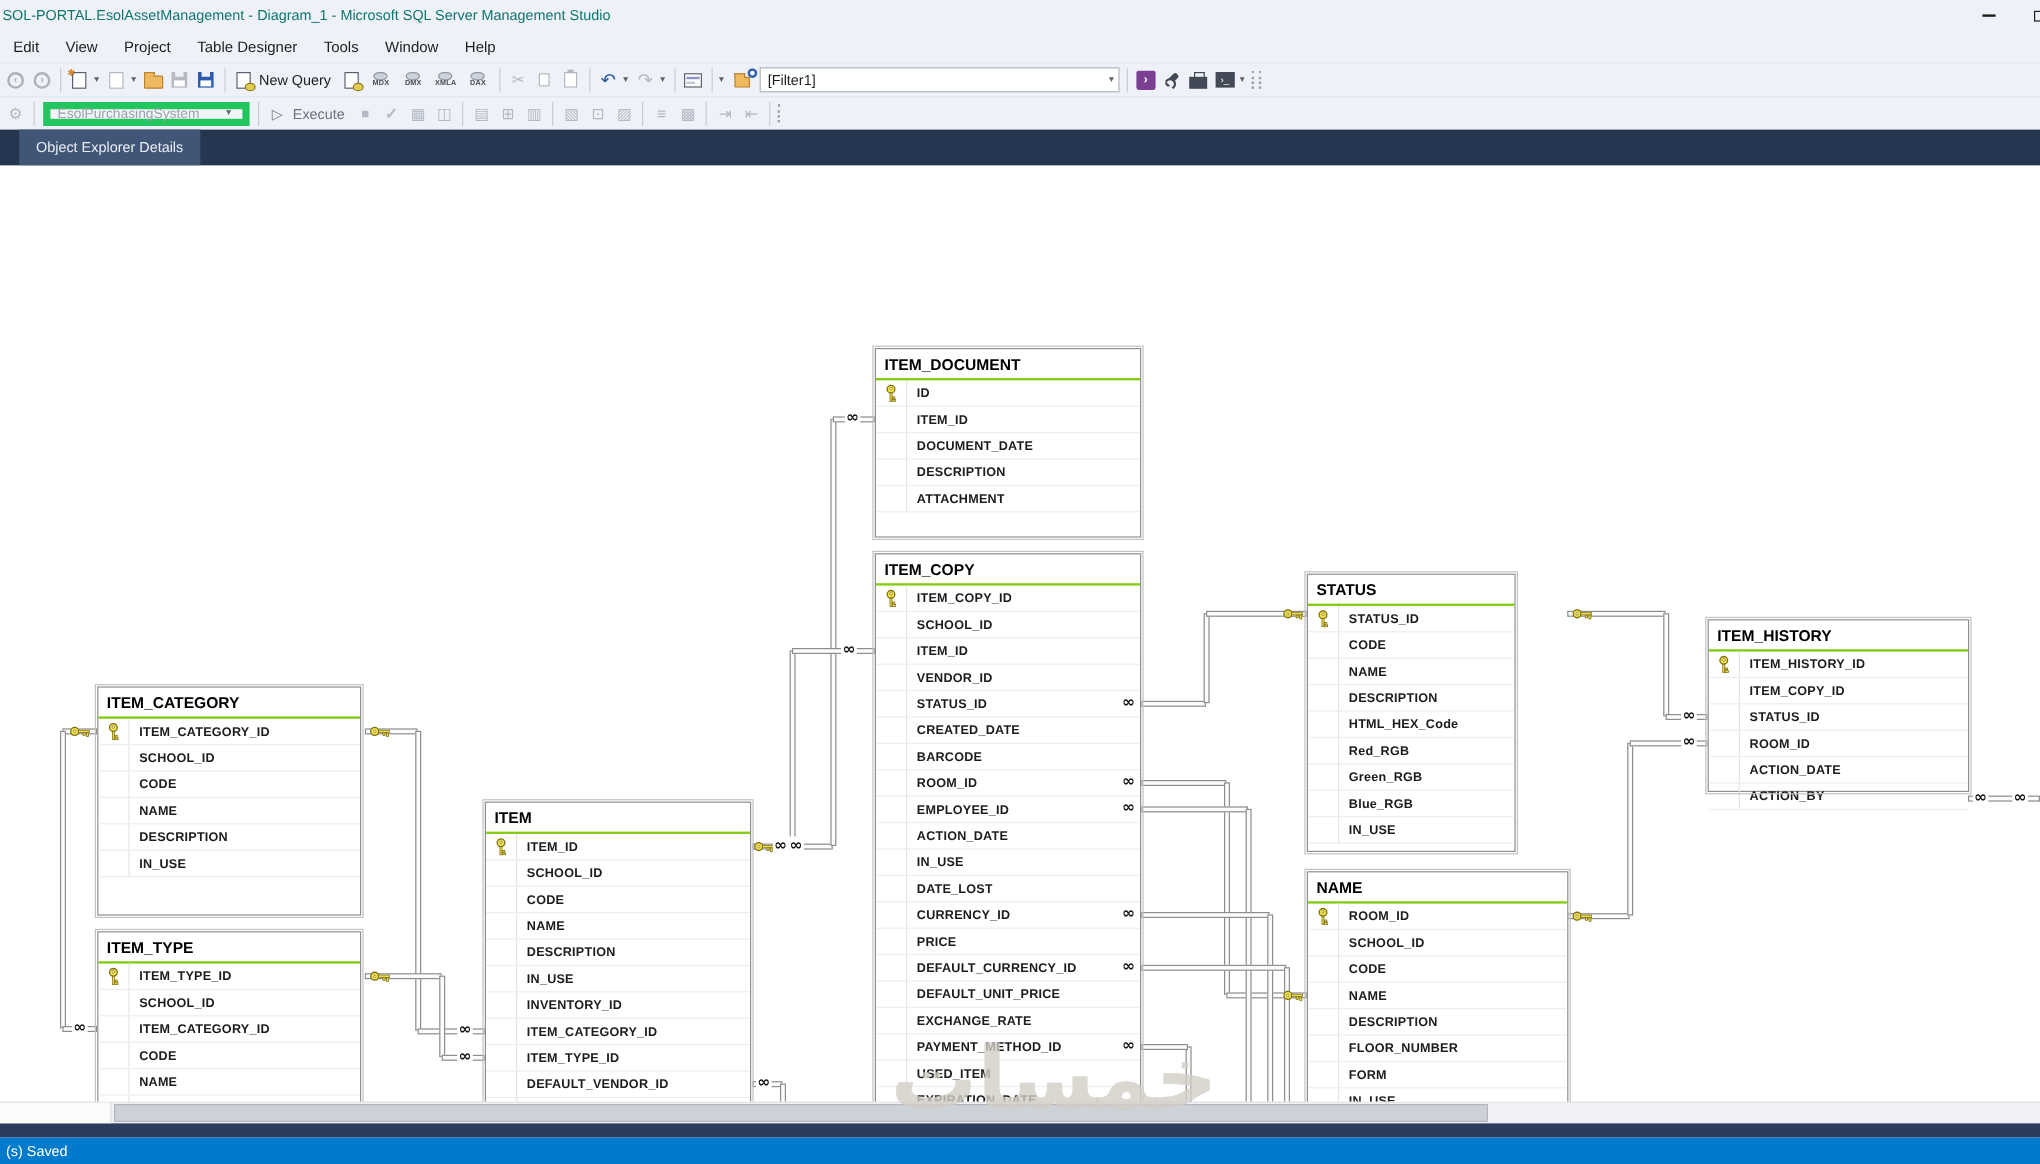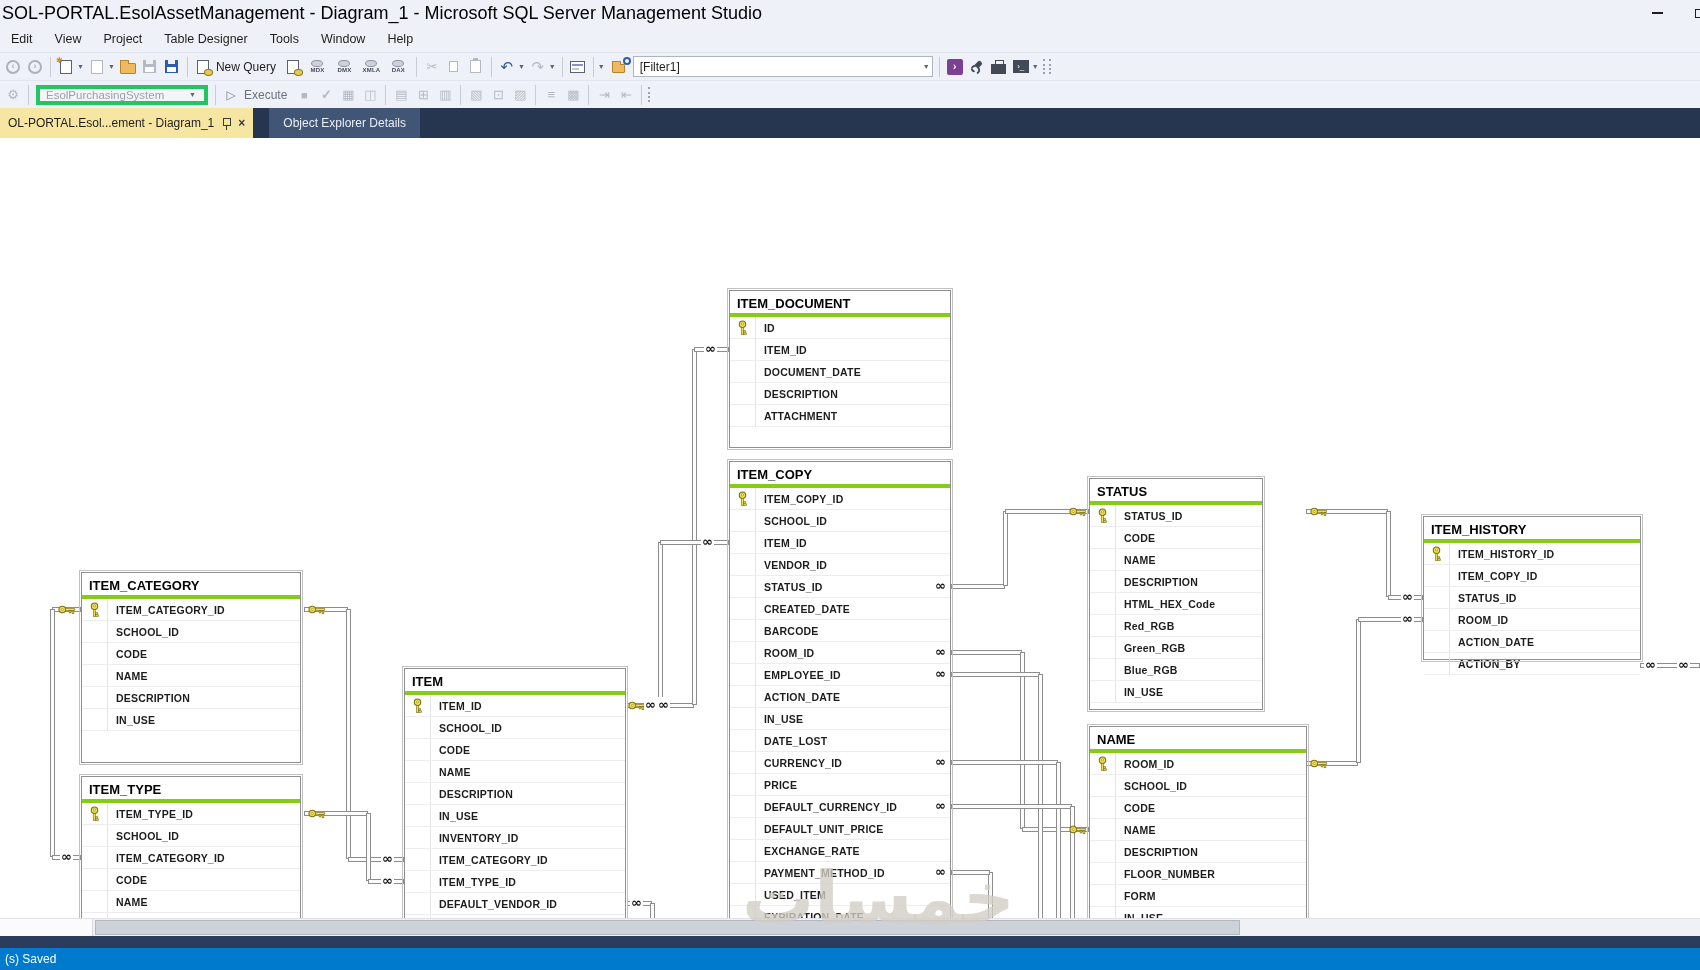--- a/index.html
+++ b/index.html
@@ -4,21 +4,21 @@
 <style>
   * { box-sizing: border-box; }
   html,body { margin:0; padding:0; }
   body {
     width:1700px; height:970px; overflow:hidden; position:relative;
     font-family:"Liberation Sans", sans-serif; background:#fff;
     -webkit-font-smoothing:antialiased;
   }
   
   .titlebar { height:26px; background:#eef1f7; display:flex; align-items:center; position:relative; }
-  .title-text { font-size:18px; color:#000000; padding-left:2px; white-space:nowrap; }
+  .title-text { font-size:12px; color:#0f766e; padding-left:2px; white-space:nowrap; }
   .quick-launch { position:absolute; left:1313px; top:2px; width:320px; height:21px; background:#fff;
     border:1px solid #b6bcc9; display:flex; align-items:center; }
   .quick-launch input { flex:1; border:none; outline:none; font-size:12px; color:#6a6a6a;
     font-family:"Liberation Sans",sans-serif; padding:0 6px; background:transparent; }
   .mag { width:9px; height:9px; border:2px solid #4a5262; border-radius:50%; position:relative; margin-right:8px; flex:none;}
   .mag::after { content:""; position:absolute; width:2px; height:5px; background:#4a5262; left:8px; top:7px; transform:rotate(-45deg); }
   .winbtn { position:absolute; top:0; height:26px; width:34px; display:flex; align-items:center; justify-content:center;
     color:#1e1e1e; font-size:13px; }
   .btn-min { left:1640px; }
   .btn-min::after { content:""; width:11px; height:2px; background:#1e1e1e; }
@@ -65,36 +65,36 @@
   .magblue { width:8px; height:8px; border:2px solid #2b5cad; border-radius:50%; position:absolute; right:0; top:2px; background:rgba(255,255,255,.6); }
   .vsbox { width:16px; height:16px; background:#7b3f93; border-radius:2px; color:#fff; font-size:10px; font-weight:bold;
     display:flex; align-items:center; justify-content:center; }
   .wrench { width:13px; height:5px; background:#434a57; border-radius:2px; transform:rotate(-45deg); position:relative; }
   .wrench::before { content:""; position:absolute; left:-2px; top:-1px; width:6px; height:6px; border:2px solid #434a57;
     border-radius:50%; background:#eef1f7; clip-path:inset(0 0 0 40%); }
   .toolbox-ic { width:15px; height:10px; background:#434a57; position:relative; margin-top:4px; }
   .toolbox-ic::before { content:""; position:absolute; top:-4px; left:4px; width:7px; height:4px; border:1.5px solid #434a57; border-bottom:none; }
   .cmdwin { width:16px; height:13px; background:#434a57; color:#fff; font-size:8px; display:flex; align-items:center; justify-content:center; }
   .dots { width:0; height:15px; border-left:2px dotted #9aa1ad; margin:0 2px; }
-  .combo2 { width:172px; height:20px; background:#f3f5f9; border:4px solid #22c55e; color:#9aa1ac; font-size:11.5px;
+  .combo2 { width:172px; height:20px; background:#f3f5f9; border:6px solid #22c55e; color:#9aa1ac; font-size:11.5px;
     display:flex; align-items:center; padding:0 6px; margin:0 3px; }
   .combo2 .cv { flex:1; }
   
   .tabstrip { height:30px; background:#263550; display:flex; align-items:stretch; }
   .doc-tab { background:#f6e6a2; color:#1e1e1e; font-size:12px; display:flex; align-items:center; padding:0 8px; gap:7px; }
   .sec-tab { background:#415677; color:#e9edf5; font-size:12px; display:flex; align-items:center; padding:0 14px; margin-left:16px; }
   .pin-ic { width:10px; height:13px; position:relative; }
   .pin-ic::before { content:""; position:absolute; left:2px; top:1px; width:6px; height:6px; border:1.5px solid #3a3a3a; }
   .pin-ic::after { content:""; position:absolute; left:4.5px; top:8px; width:1.5px; height:5px; background:#3a3a3a; }
   .close-x { font-size:12px; color:#3a3a3a; font-weight:bold; line-height:1; }
   
   #canvas { position:relative; height:780px; background:#fff; overflow:hidden; }
   .tbl { position:absolute; background:#fff; border:1px solid #8f8f8f; outline:1px solid #c2c2c2; outline-offset:1px; z-index:2; }
   .tbl-h { height:26px; line-height:25px; font-weight:bold; font-size:13px; color:#000; padding-left:7px;
-    border-bottom:4px solid #84cc16; white-space:nowrap; overflow:hidden; }
+    border-bottom:2px solid #84cc16; white-space:nowrap; overflow:hidden; }
   .tbl-r { height:22px; display:flex; align-items:center; border-bottom:1px solid #ededed; font-size:10.5px;
     font-weight:600; color:#1c1c1c; letter-spacing:0.2px; white-space:nowrap; }
   .keycell { width:26px; height:100%; border-right:1px solid #e4e4e4; display:flex; align-items:center; justify-content:center; flex:none; }
   .fname { padding-left:8px; overflow:hidden; }
   .cseg { position:absolute; background:#fcfcfc; border:1px solid #8d8d8d; z-index:1; }
   .hseg { height:5px; }
   .vseg { width:5px; }
   .ckey { position:absolute; z-index:3; line-height:0; }
   .cmany { position:absolute; z-index:3; font-size:13px; font-weight:bold; color:#141414; background:#fff;
     line-height:15px; padding:0 1px; font-family:"DejaVu Sans",sans-serif; }
@@ -290,25 +290,20 @@
       <span>⇥</span>
     </span>
   <span class="ticon grayglyph">
       <span>⇤</span>
     </span>
   <span class="tsep"></span>
   <span class="dots"></span>
 </div>
 
 <div class="tabstrip">
-  <div class="doc-tab">
-    <span>OL-PORTAL.Esol...ement - Diagram_1</span>
-    <span class="pin-ic"></span>
-    <span class="close-x">×</span>
-  </div>
   <div class="sec-tab">
     <span>Object Explorer Details</span>
   </div>
 </div>
 
 <div id="canvas">
     <div class="cseg hseg" style="left: 52px; top: 469px; width: 29px;"></div>
     <div class="cseg vseg" style="left: 50px; top: 471px; height: 248px;"></div>
     <div class="cseg hseg" style="left: 52px; top: 717px; width: 29px;"></div>
     <span class="ckey" style="left: 58px; top: 466px;"><svg width="17" height="11" viewBox="0 0 16 10">

